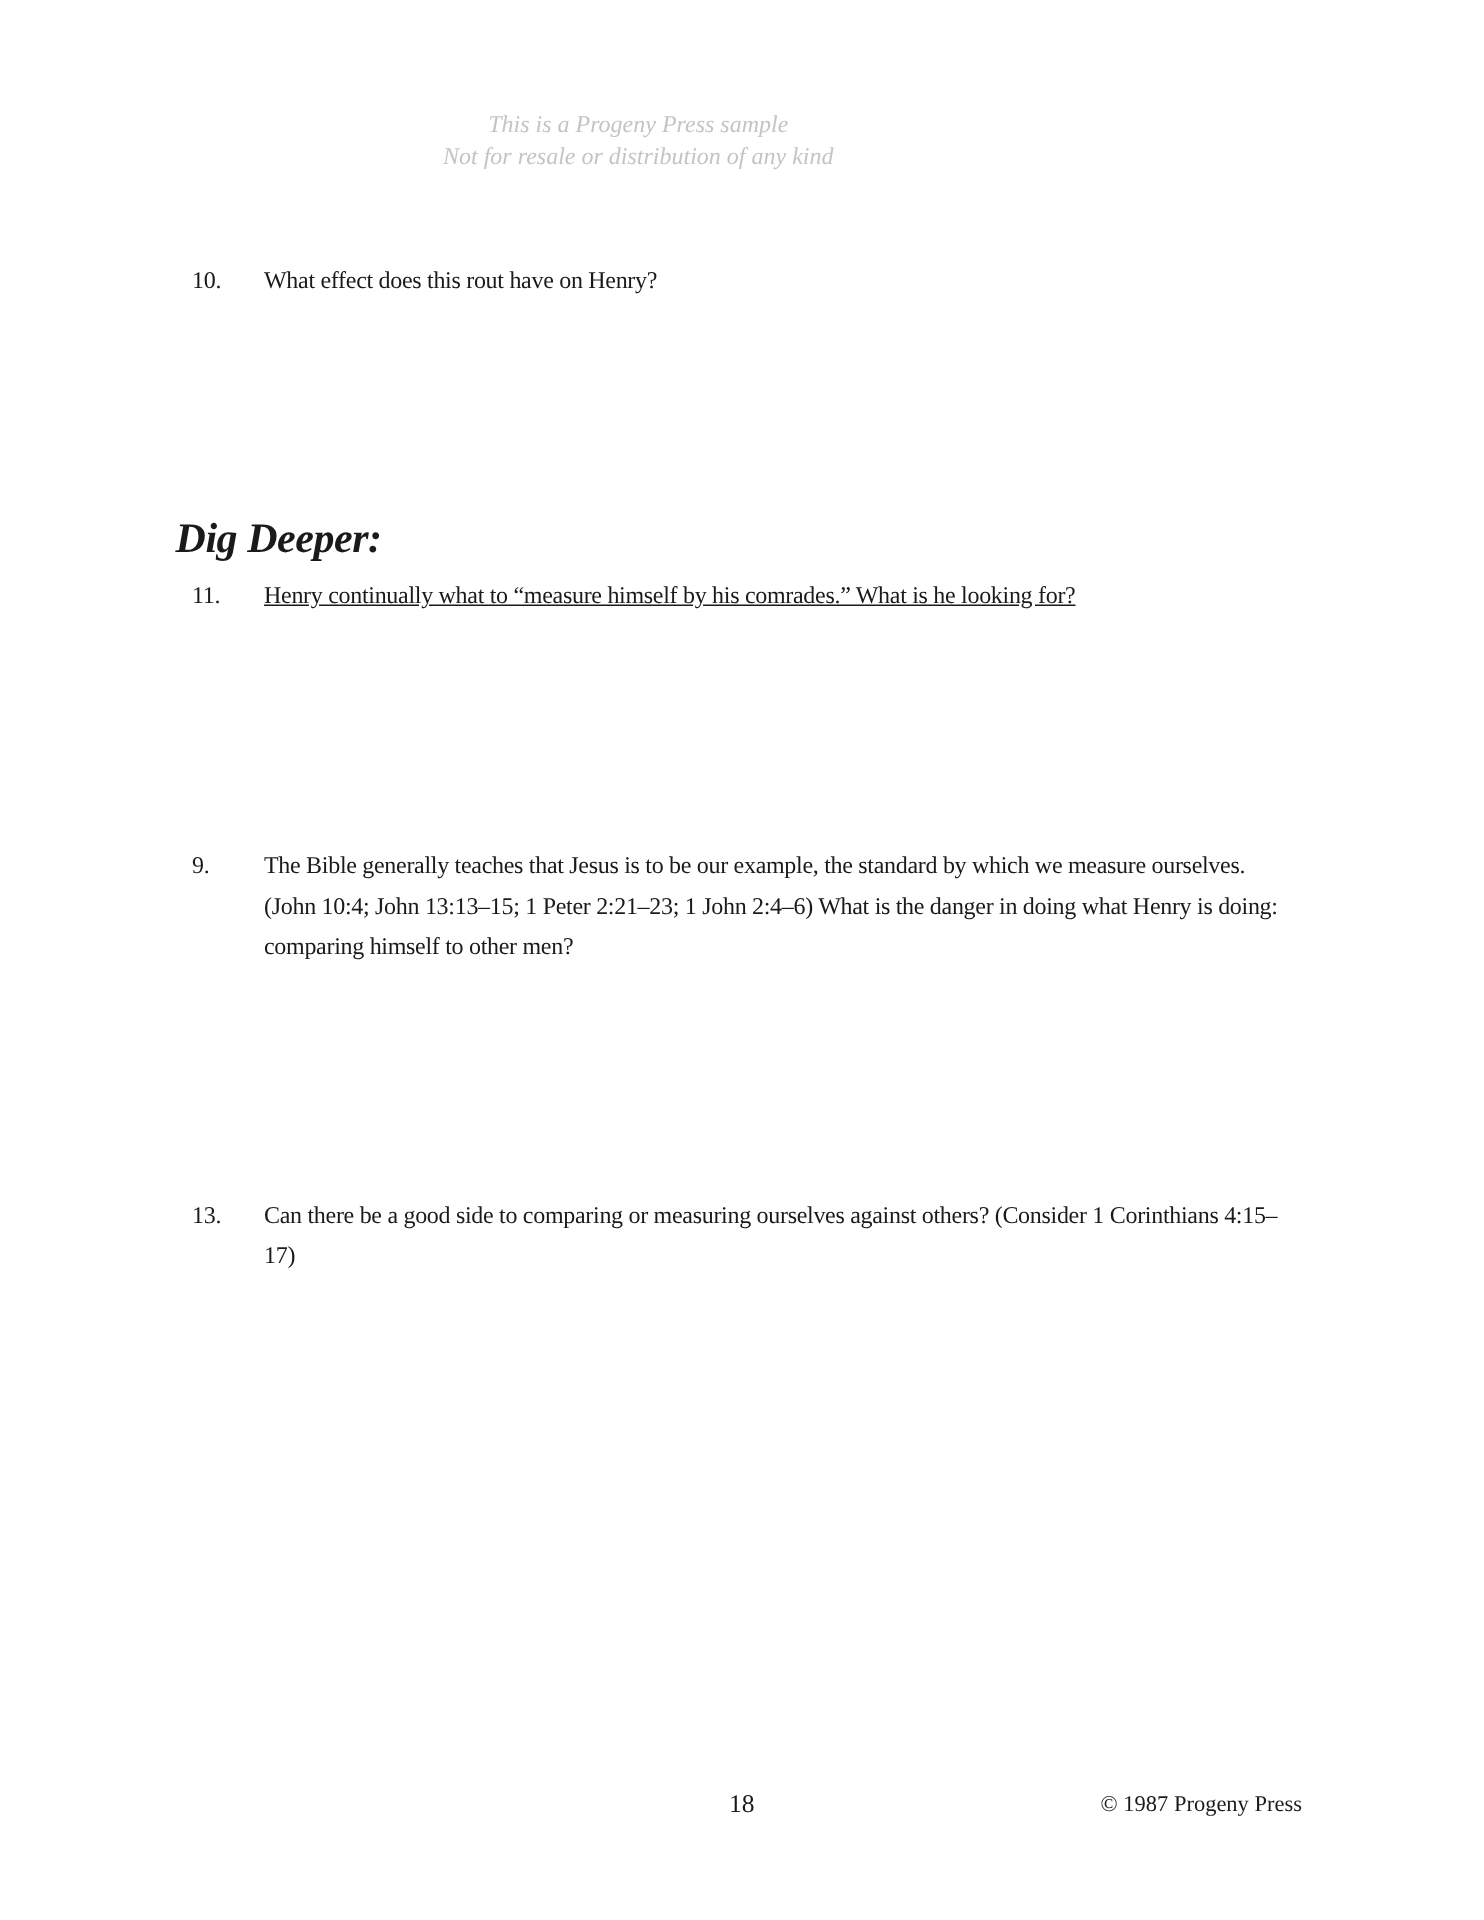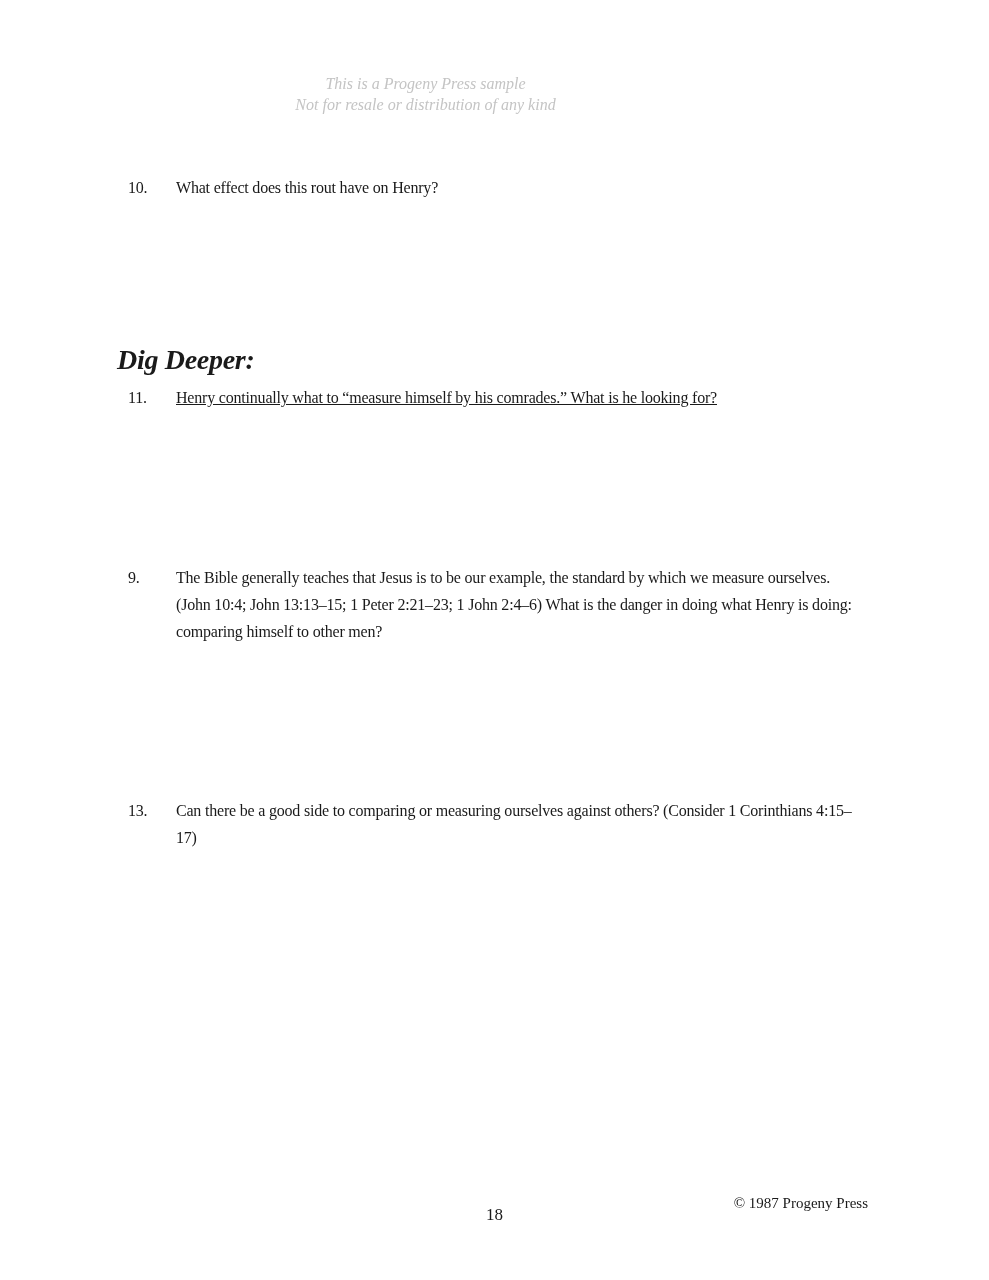--- a/index.html
+++ b/index.html
@@ -57,21 +57,20 @@
       font-size: 28px;
       font-weight: bold;
       letter-spacing: -0.3px;
       font-style: italic;
     }
     .footer-page {
       position: absolute;
       top: 1193px;
       left: 486px;
       font-size: 17px;
-      margin-top: 12px;
     }
     .footer-copy {
       position: absolute;
       top: 1195px;
       right: 121px;
       font-size: 15px;
     }
   </style>
 </head>
 <body>

